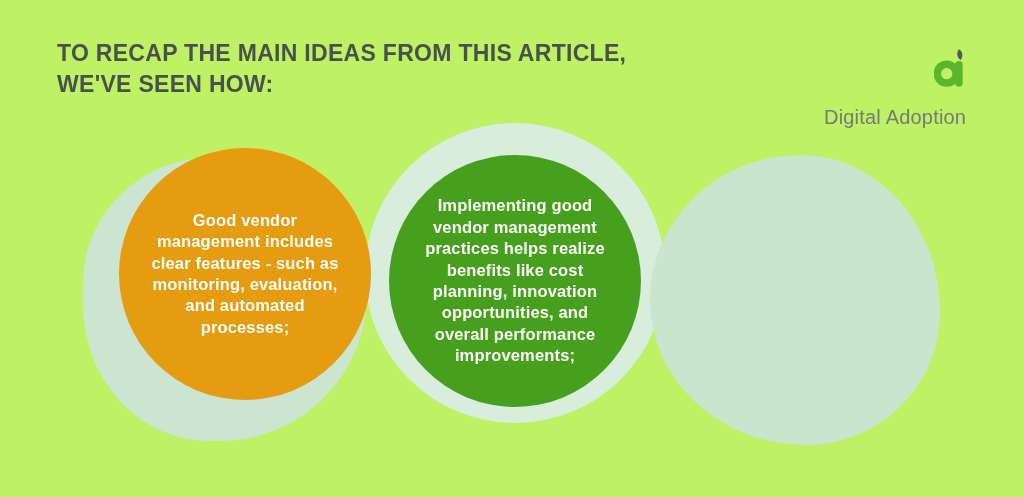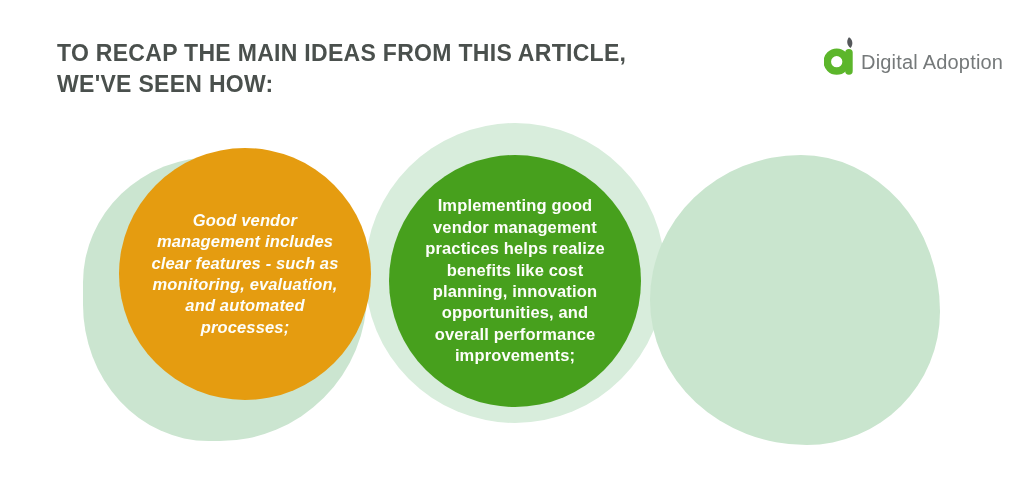--- a/index.html
+++ b/index.html
@@ -3,41 +3,42 @@
 <meta charset="utf-8">
 <style>
   html,body{margin:0;padding:0;}
   body{
     font-family:"Liberation Sans", sans-serif;
     background:#cfd8d2;
   }
   .canvas{
     position:relative;
     width:1024px;height:497px;
-    background:#ffffff;
+    background:#bef264;
     overflow:hidden;
   }
   
   .heading{
     position:absolute;
     left:57px;top:38px;
     width:640px;
     font-size:23px;
     font-weight:700;
     letter-spacing:.3px;
     line-height:1.33;
     color:#4A504D;
     white-space:pre-line;
   }
   .logo{
     position:absolute;
-    left:824px;top:36px;
+    left:824px;top:48px;
     display:flex;
     align-items:flex-end;
-    gap:5px;
+    gap:18px;
+    flex-direction:column;
   }
   .logo svg{display:block;}
   .logo .wordmark{
     font-size:20px;
     font-weight:500;
     color:#75797A;
     letter-spacing:.2px;
     padding-bottom:2px;
     white-space:nowrap;
   }
@@ -75,21 +76,21 @@
   }
   .bubble-text{
     width:228px;
     color:#FDFEFA;
     font-size:16.5px;
     font-weight:700;
     line-height:1.3;
     letter-spacing:.15px;
     white-space:pre-line;
   }
-  .bubble-orange{left:119px;top:148px;background:#E59C10;font-style:italic;}
+  .bubble-orange{left:119px;top:148px;background:#E59C10;}
   .bubble-green {left:389px;top:155px;background:#47A01D;}
   .bubble-dark  {left:654px;top:160px;background:#2C421F;}
 </style>
 </head>
 <body>
 
 <div class="canvas">
 
   <div class="halo halo-left"></div>
   <div class="halo halo-middle"></div>

